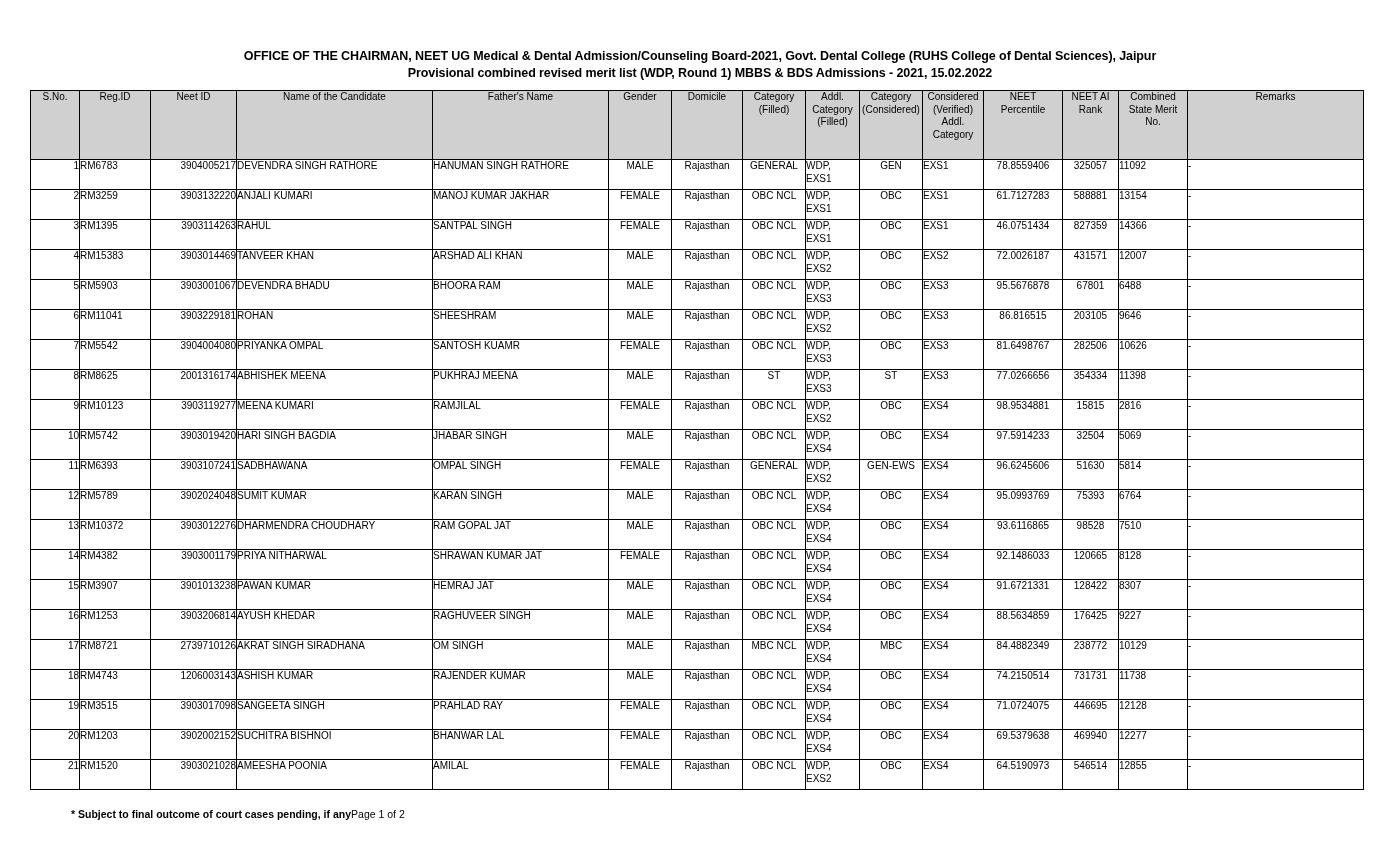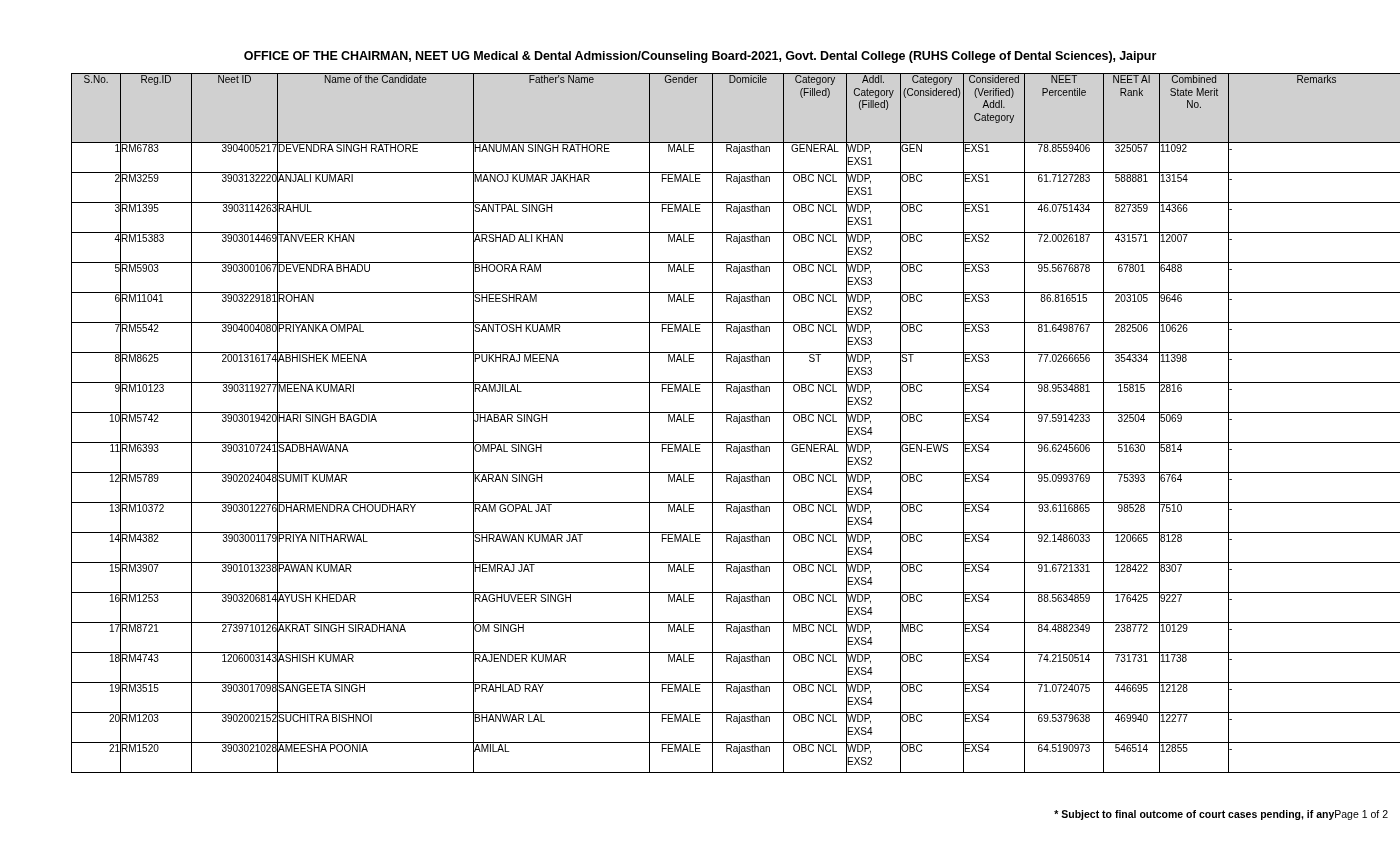--- a/index.html
+++ b/index.html
@@ -28,21 +28,21 @@
   }
   .title-line {
     font-size: 12.5px;
     font-weight: bold;
     line-height: 17px;
     letter-spacing: -0.1px;
     white-space: nowrap;
   }
   .table-wrap {
     margin-top: 8px;
-    padding-left: 71px;
+    padding-left: 30px;
     padding-right: 12px;
   }
   table.merit {
     border-collapse: collapse;
     table-layout: fixed;
     width: 1318px;
     font-size: 10px;
   }
   table.merit th,
   table.merit td {
@@ -67,51 +67,52 @@
   }
   .c-sno     { width: 48px;  text-align: right;  padding-right: 7px; }
   .c-regid   { width: 70px;  text-align: left;   padding-left: 9px; }
   .c-neetid  { width: 85px;  text-align: right;   padding-left: 9px; }
   .c-name    { width: 195px; text-align: left;   padding-left: 9px; }
   .c-father  { width: 175px; text-align: left;   padding-left: 9px; }
   .c-gender  { width: 62px;  text-align: center; }
   .c-domicile{ width: 70px;  text-align: center; }
   .c-cat     { width: 62px;  text-align: center; }
   .c-addl    { width: 53px;  text-align: left;   padding-left: 8px; }
-  .c-catcons { width: 62px;  text-align: left;   padding-left: 8px; }
+  .c-catcons { width: 62px;  text-align: center;   padding-left: 8px; }
   .c-cons    { width: 60px;  text-align: left;   padding-left: 8px; }
   .c-perc    { width: 78px;  text-align: center; }
   .c-airank  { width: 55px;  text-align: center; }
   .c-merit   { width: 68px;  }
   .c-remarks { width: 175px; text-align: left;   padding-left: 7px; }
 
   thead .c-sno, thead .c-regid, thead .c-neetid, thead .c-name,
   thead .c-father, thead .c-addl, thead .c-catcons, thead .c-cons,
   thead .c-remarks { text-align: center; padding-left: 0; padding-right: 0; }
 
   .footer {
     position: absolute;
     left: 71px;
     right: 12px;
     bottom: 30px;
     display: flex;
-    justify-content: flex-end;
+    justify-content: flex-start;
     font-size: 10.5px;
     font-weight: bold;
   }
   .footer .note { font-weight: bold; }
   .footer .pageno { font-weight: normal; }
 </style>
 </head>
 <body>
 
 <div class="page">
 
   <div class="title-block">
     <div class="title-line">OFFICE OF THE CHAIRMAN, NEET UG Medical &amp; Dental Admission/Counseling Board-2021, Govt. Dental College (RUHS College of Dental Sciences), Jaipur</div>
+    <div class="title-line">Provisional combined revised merit list (WDP, Round 1)  MBBS &amp; BDS Admissions - 2021, 15.02.2022</div>
   </div>
 
   <div class="table-wrap">
     <table class="merit">
       <thead>
         <tr>
           <th class="c-sno"><span>S.No.</span></th>
           <th class="c-regid"><span>Reg.ID</span></th>
           <th class="c-neetid"><span>Neet ID</span></th>
           <th class="c-name"><span>Name of the Candidate</span></th>

